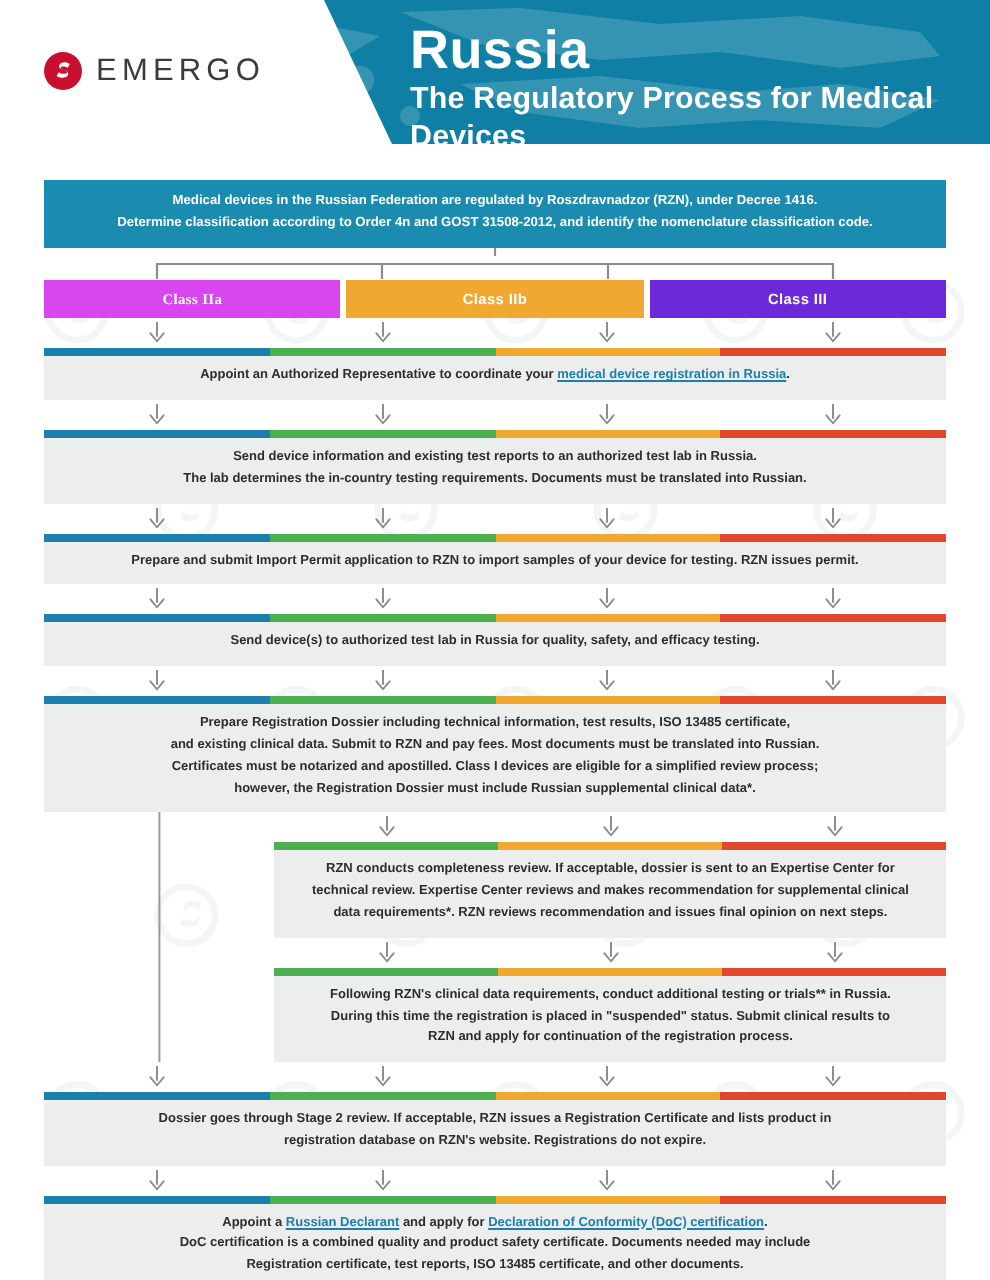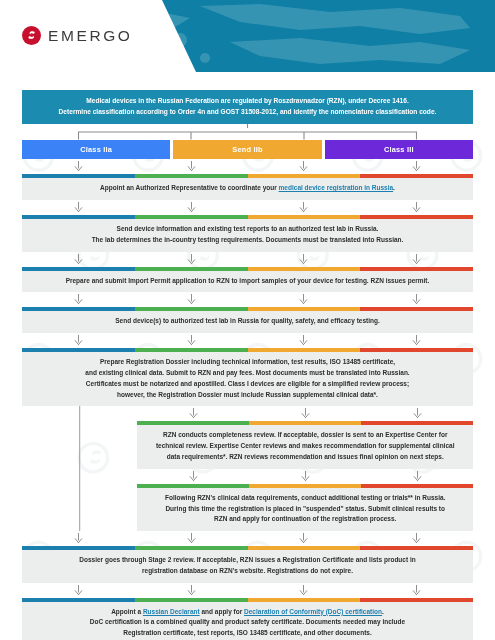--- a/index.html
+++ b/index.html
@@ -115,20 +115,24 @@
     <div class="logo-wrap">
       <span class="logo-mark">
         <svg viewBox="0 0 40 40" width="19" height="19">
           <circle cx="20" cy="20" r="20" fill="#c8102e"></circle>
           <path d="M27 12.5c-2.6-1.9-6.6-2.2-9.2-0.6-2.8 1.7-2.6 4.7 0.2 6.1 1.9 1 4.3 1.2 5.6 2.2 1.1 0.9 0.4 2.2-1.2 2.6-2.2 0.6-5-0.2-6.9-1.6l-2.3 4c2.8 2 7 2.5 9.9 1.1 3-1.5 3.2-4.7 0.5-6.3-1.8-1.1-4.3-1.3-5.6-2.3-1-0.8-0.5-2 1-2.4 2-0.5 4.4 0.2 6.1 1.3z" fill="#ffffff"></path>
         </svg>
       </span>
       <span class="logo-text">EMERGO</span>
     </div>
 
+    <div class="header-titles">
+      <div class="h-title">Russia</div>
+      <div class="h-sub">The Regulatory Process for Medical Devices</div>
+    </div>
   </div>
 
   <div class="body-area">
 
     <svg class="watermarks" viewBox="0 0 451 545" preserveAspectRatio="none">
       <defs>
         <g id="wm">
           <circle cx="0" cy="0" r="13" fill="none" stroke="#e9eef0" stroke-width="3.2"></circle>
           <path d="M7 -5.5c-2-1.5-5-1.7-6.9-0.5-2 1.3-1.9 3.6 0.2 4.6 1.4 0.8 3.2 0.9 4.2 1.7 0.8 0.7 0.3 1.7-0.9 2-1.7 0.5-3.8-0.2-5.2-1.2l-1.7 3c2.1 1.5 5.3 1.9 7.4 0.8 2.2-1.1 2.4-3.5 0.4-4.7-1.4-0.9-3.2-1-4.2-1.8-0.8-0.6-0.4-1.5 0.8-1.8 1.5-0.4 3.3 0.1 4.6 1z" fill="#e9eef0"></path>
         </g>
@@ -176,22 +180,22 @@
           <g stroke="#8c8c8c" stroke-width="1.1" fill="none">
             <path d="M225.5 0 V4"></path>
             <path d="M56.5 15.5 V8 H394.5 V15.5"></path>
             <path d="M169 15.5 V8"></path>
             <path d="M282 15.5 V8"></path>
           </g>
         </svg>
       </div>
 
       <div class="class-bar">
-          <div class="class-cell" style="background: #3b82f6;">Class IIa</div>
-          <div class="class-cell" style="background: rgb(240, 168, 48);">Send IIb</div>
+          <div class="class-cell" style="background: #d946ef; font-family: Liberation Serif, serif;">Class IIa</div>
+          <div class="class-cell" style="background: rgb(240, 168, 48);">Class IIb</div>
           <div class="class-cell" style="background: #6d28d9;">Class III</div>
         </div>
 
       <div id="steps-container">
           <div class="arrows">
             <div class="slot">
               <svg viewBox="0 0 12 14" width="9" height="11" class="arrow-glyph">
                 <path d="M6 0 V9 M6 12.5 L1.6 7.2 M6 12.5 L10.4 7.2" stroke="#8c8c8c" stroke-width="1.3" fill="none" stroke-linecap="round"></path>
               </svg>
             </div>

